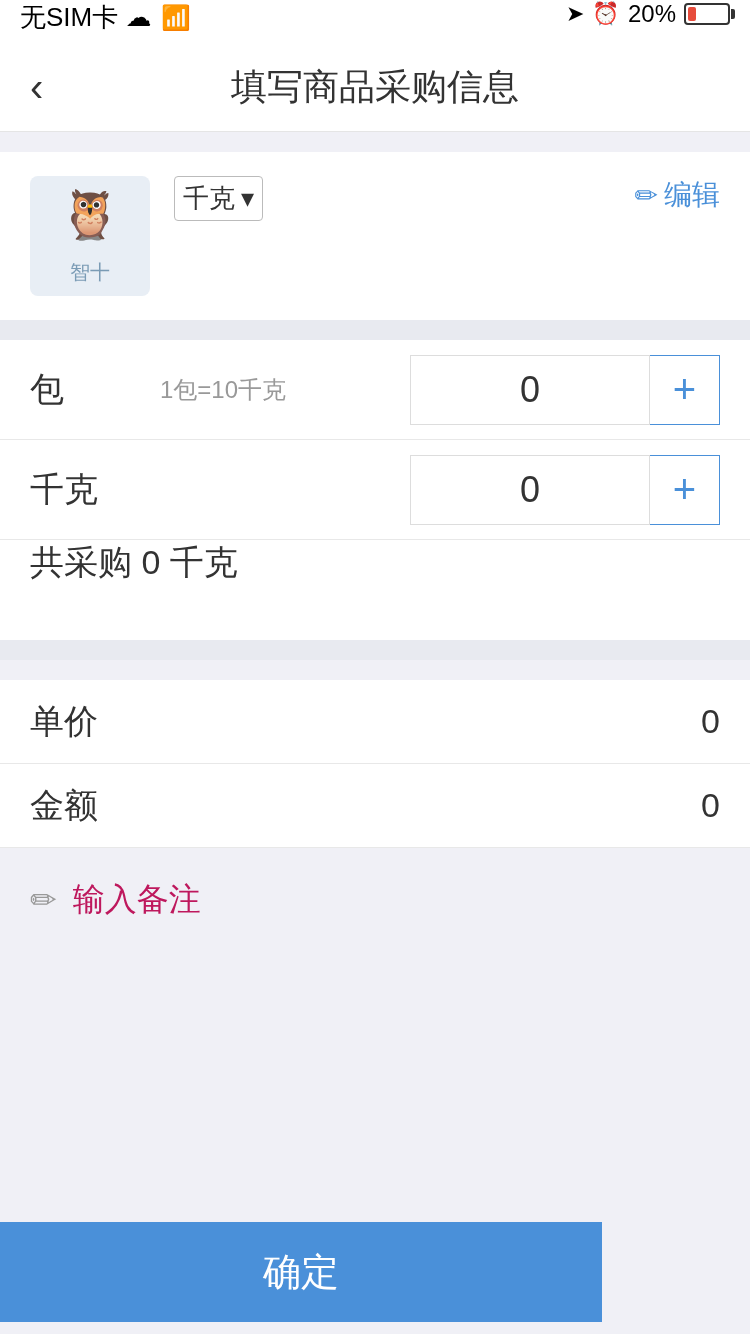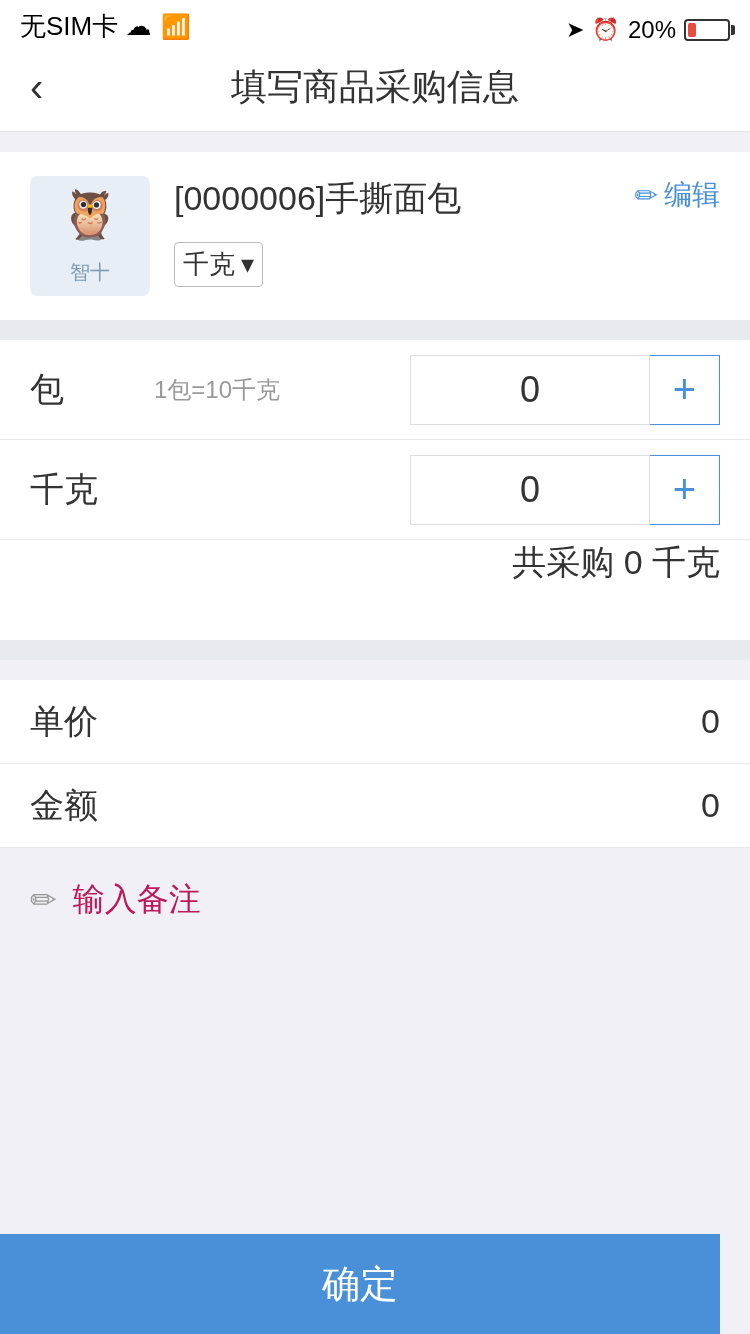--- a/index.html
+++ b/index.html
@@ -12,21 +12,21 @@
       font-size: 32px;
       color: #333;
     }
 
     
     .status-bar {
       width: 750px;
       height: 44px;
       background: #fff;
       display: flex;
-      align-items: flex-end;
+      align-items: flex-start;
       justify-content: space-between;
       padding: 0 20px;
       font-size: 28px;
       color: #000;
     }
     .status-left { display: flex; align-items: center; gap: 10px; }
     .status-center { font-weight: 500; font-size: 30px; }
     .status-right { display: flex; align-items: center; gap: 8px; font-size: 26px; }
     .battery {
       width: 46px; height: 22px;
@@ -166,21 +166,21 @@
       border-bottom: 1px solid #e8e8e8;
     }
     .input-label {
       font-size: 34px;
       color: #333;
       min-width: 120px;
     }
     .input-label-sub {
       font-size: 24px;
       color: #999;
-      margin-left: 4px;
+      margin-left: 10px;
     }
     .input-right {
       margin-left: auto;
       display: flex;
       align-items: center;
       gap: 0;
     }
     .qty-input {
       width: 240px;
       height: 70px;
@@ -201,21 +201,21 @@
       display: flex;
       align-items: center;
       justify-content: center;
       cursor: pointer;
     }
 
     
     .total-row {
       background: #fff;
       display: flex;
-      align-items: flex-end;
+      align-items: flex-start;
       padding: 0 30px;
       height: 100px;
       flex-direction: column;
     }
     .total-label {
       font-size: 34px;
       color: #333;
     }
     .batch-btn {
       margin-left: auto;
@@ -272,23 +272,23 @@
     
     .empty-space {
       flex: 1;
       background: #f0f0f6;
       min-height: 300px;
     }
 
     
     .confirm-btn {
       position: fixed;
-      bottom: 0;
+      bottom: 12px;
       left: 0;
-      width: 720px;
+      width: 602px;
       height: 100px;
       background: #4a90d9;
       color: #fff;
       font-size: 38px;
       border: none;
       cursor: pointer;
       display: flex;
       align-items: center;
       justify-content: center;
     }
@@ -317,21 +317,20 @@
 </div>
 
 <div class="product-card">
   <div class="product-image">
     <div class="product-image-inner">
       <div class="owl-icon">🦉</div>
       <div style="font-size:20px;color:#7a9bb5;margin-top:16px;">智十</div>
     </div>
   </div>
   <div class="product-info">
-    <div class="product-name">[0000006]手撕面包</div>
     <div class="product-unit-row">
       <span class="unit-dropdown">
         <span>千克</span>
         <span>▾</span>
       </span>
     </div>
   </div>
   <div class="edit-link">
     <span>✏</span>
     <span>编辑</span>

